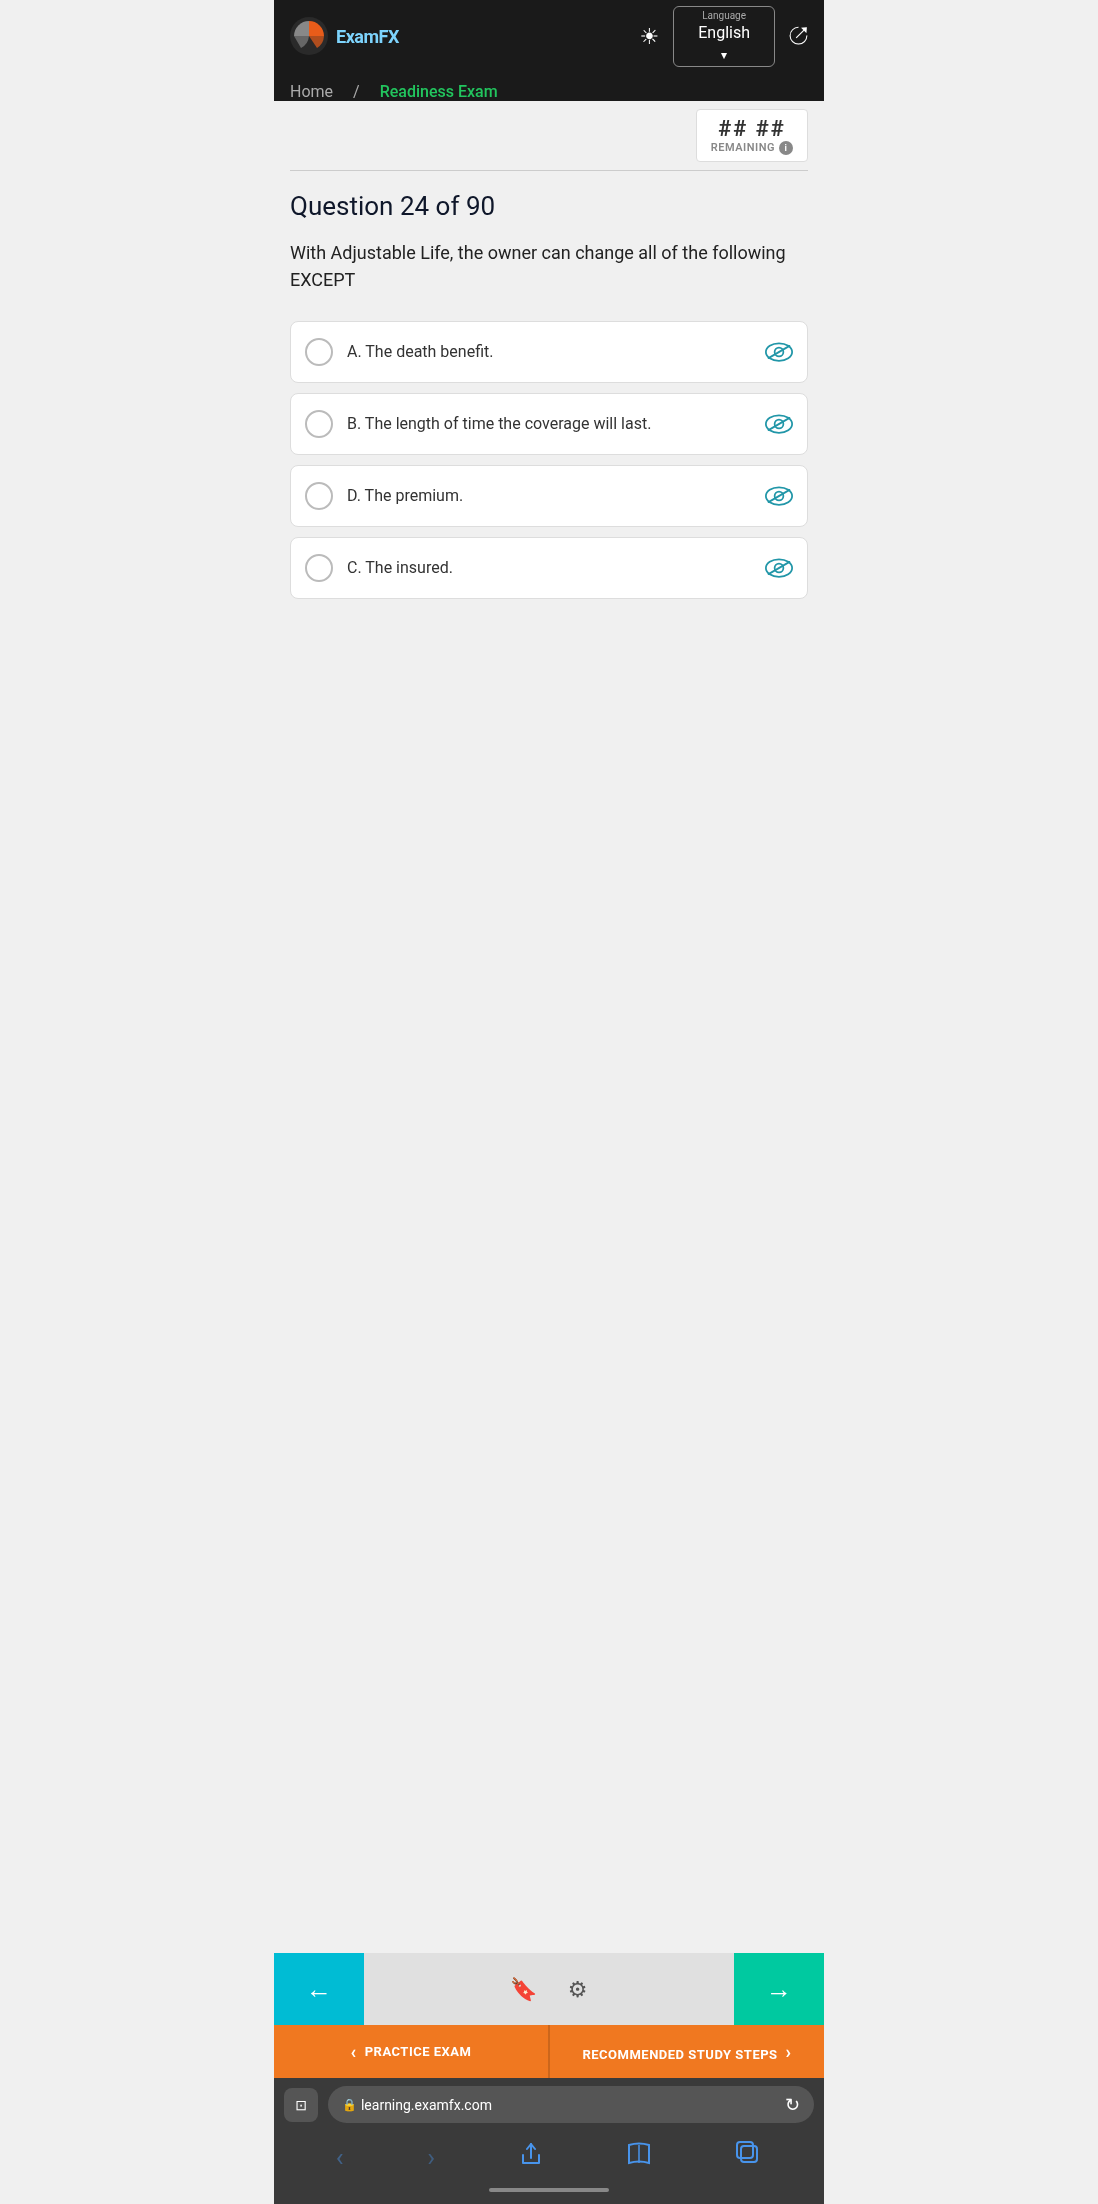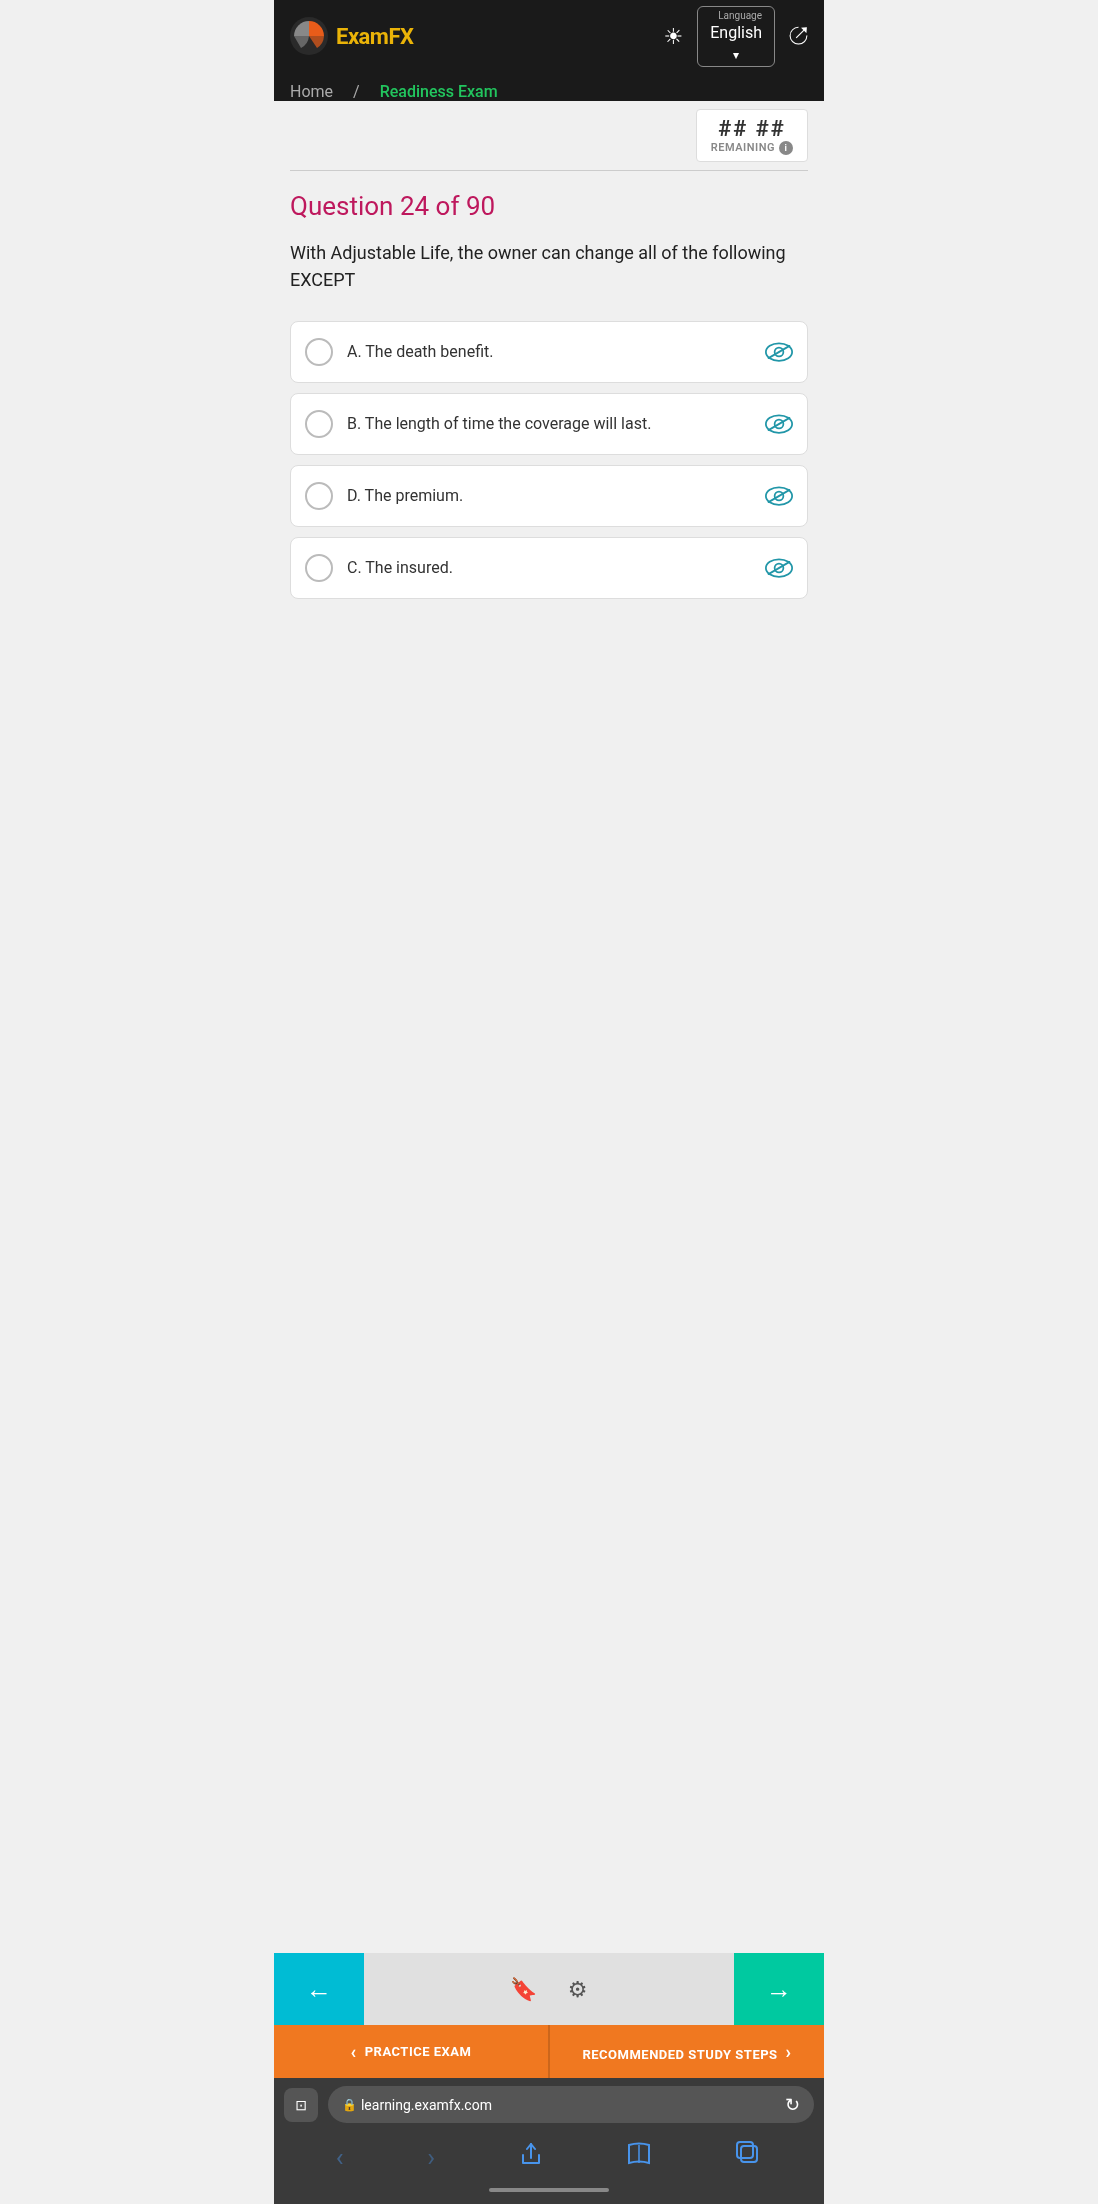--- a/index.html
+++ b/index.html
@@ -27,44 +27,44 @@
       flex-shrink: 0;
     }
 
     .logo-area {
       display: flex;
       align-items: center;
       gap: 8px;
     }
 
     .logo-text {
-      color: #eab308;
-      font-size: 22px;
+      color: #7dd3fc;
+      font-size: 18px;
       font-weight: 700;
       letter-spacing: -0.5px;
     }
 
     .header-right {
       display: flex;
       align-items: center;
       gap: 14px;
     }
 
     .sun-icon {
       color: white;
       font-size: 22px;
     }
 
     .language-selector {
       border: 1.5px solid #888;
       border-radius: 6px;
-      padding: 4px 12px;
+      padding: 4px 24px;
       display: flex;
       flex-direction: column;
-      align-items: flex-end;
+      align-items: center;
       position: relative;
     }
 
     .language-label {
       color: #aaa;
       font-size: 10px;
       line-height: 1;
       margin-bottom: 2px;
     }
 
@@ -171,21 +171,21 @@
     
     .main-content {
       background: #f0f0f0;
       flex: 1;
       padding: 20px 16px;
     }
 
     .question-number {
       font-size: 26px;
       font-weight: 400;
-      color: #be185d;
+      color: #0f172a;
       margin-bottom: 18px;
     }
 
     .question-text {
       font-size: 18px;
       color: #222;
       line-height: 1.5;
       margin-bottom: 28px;
     }
 

